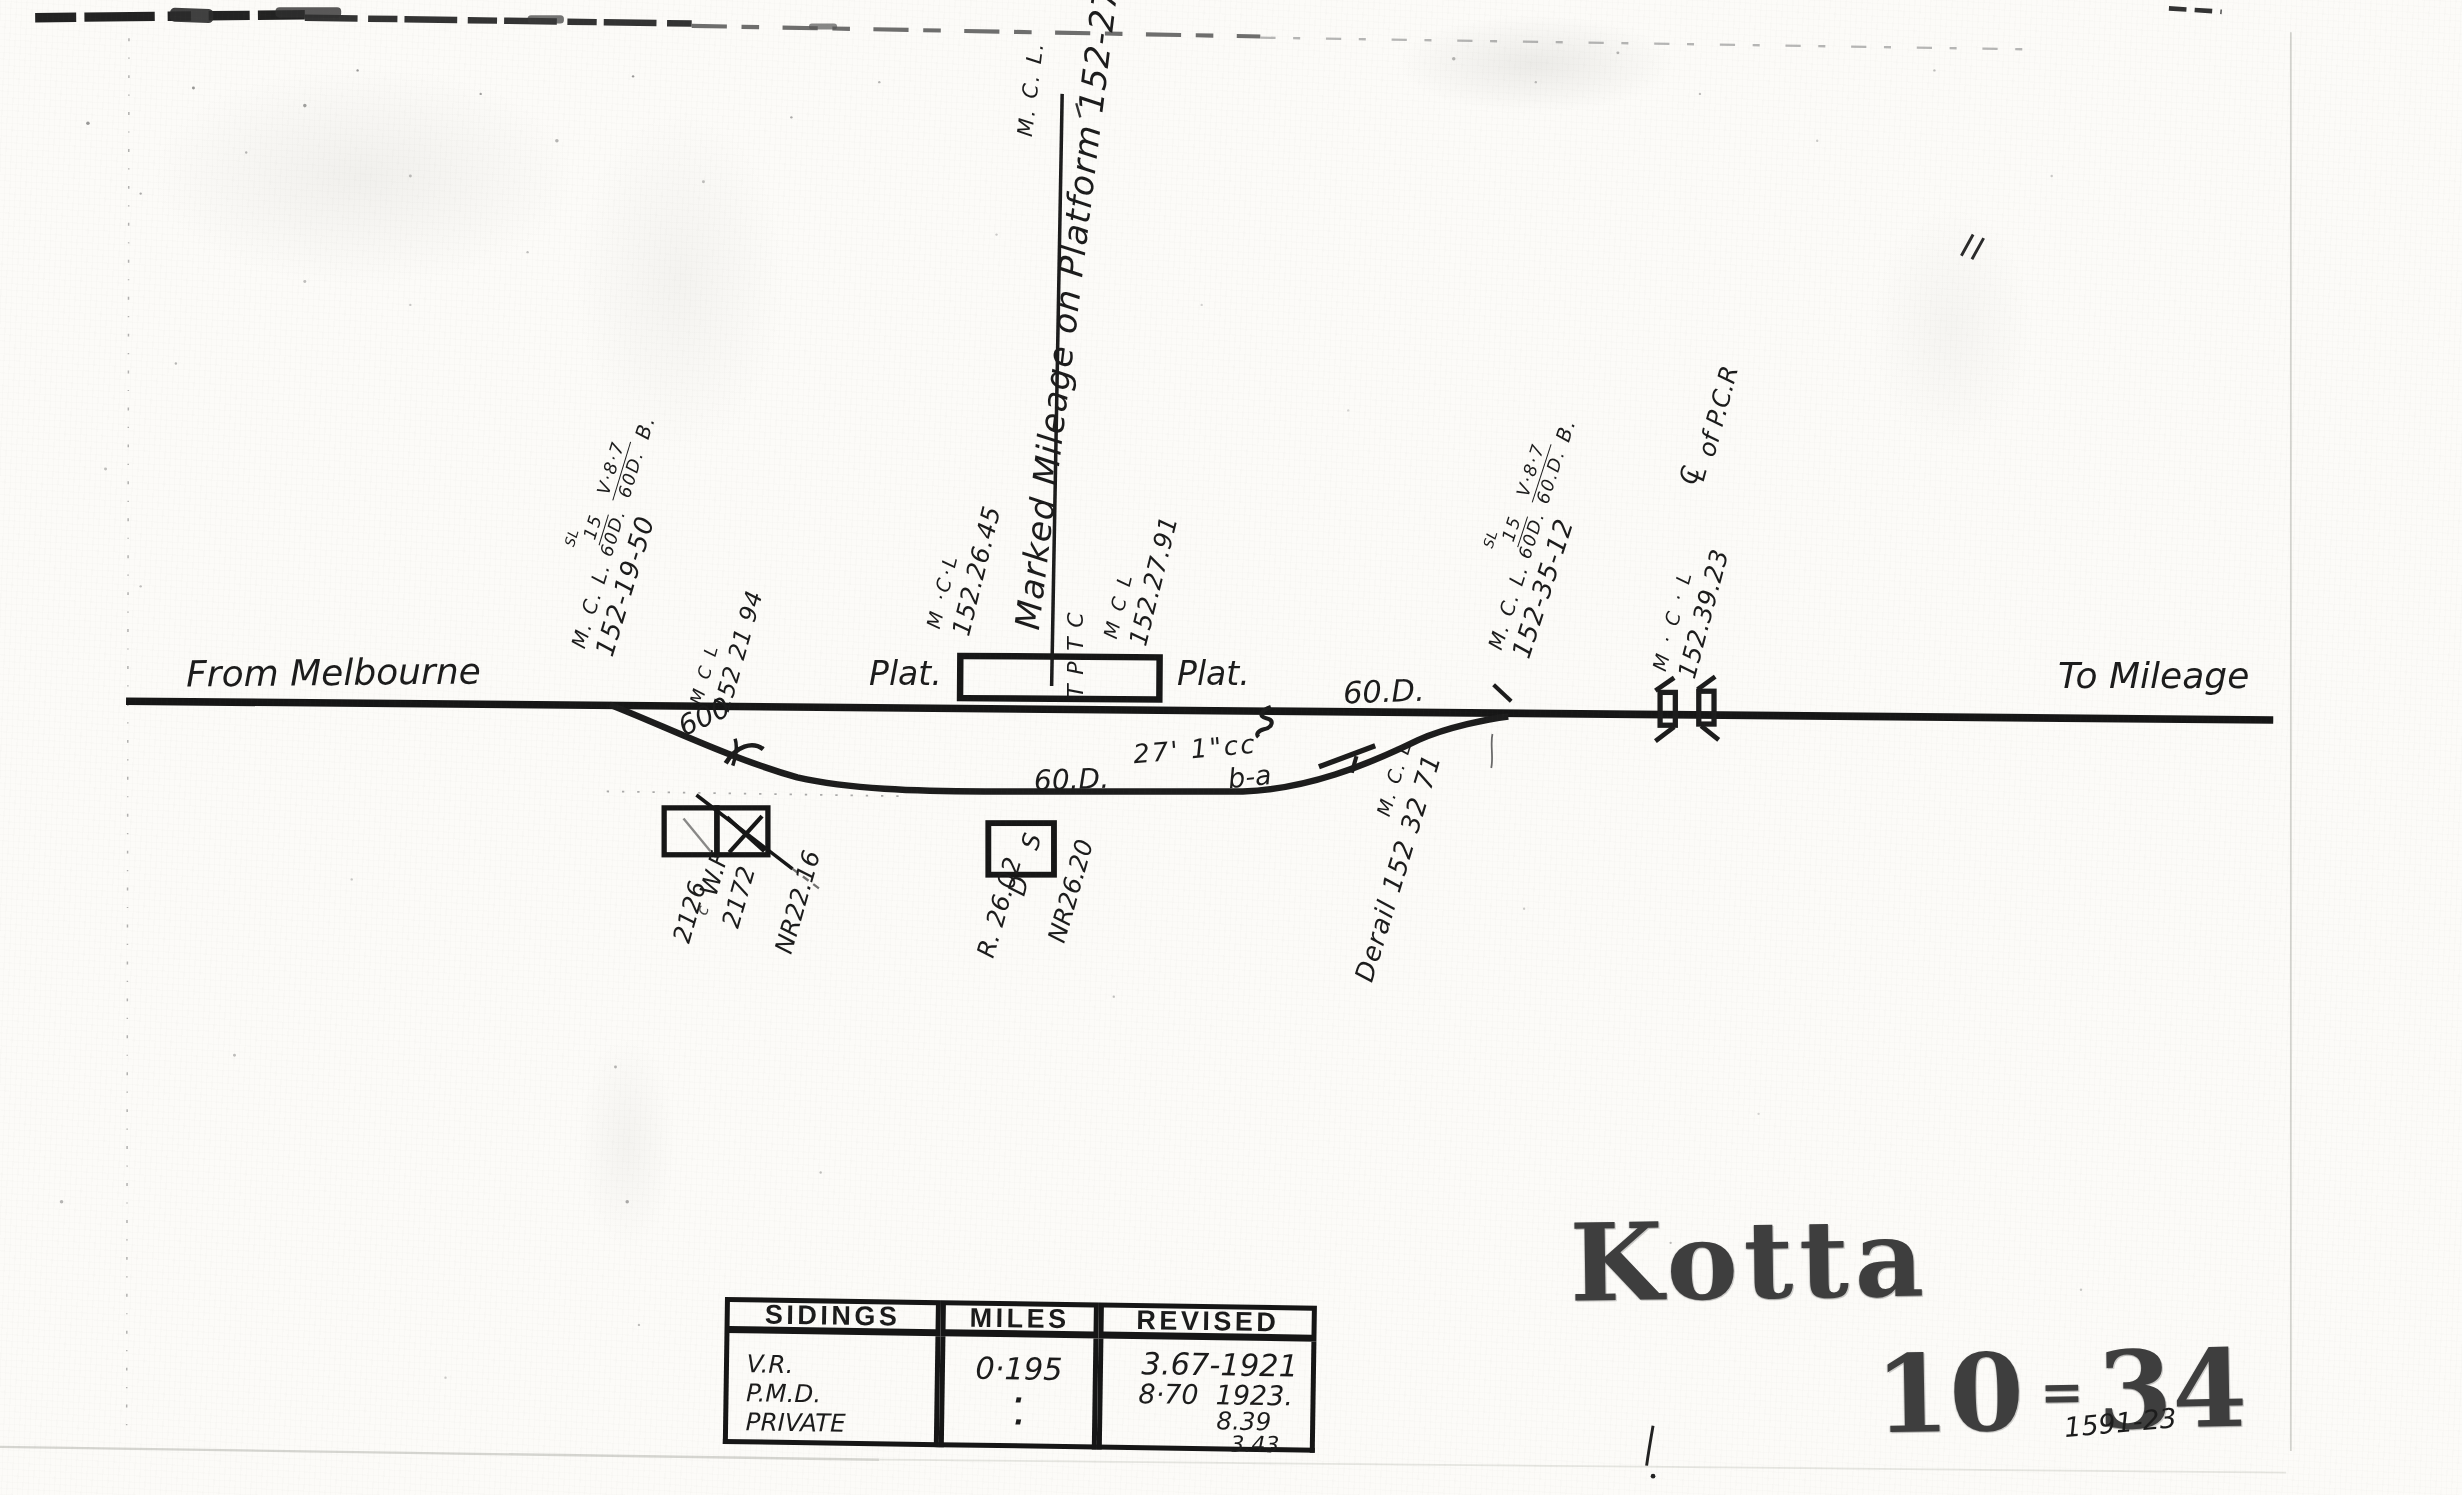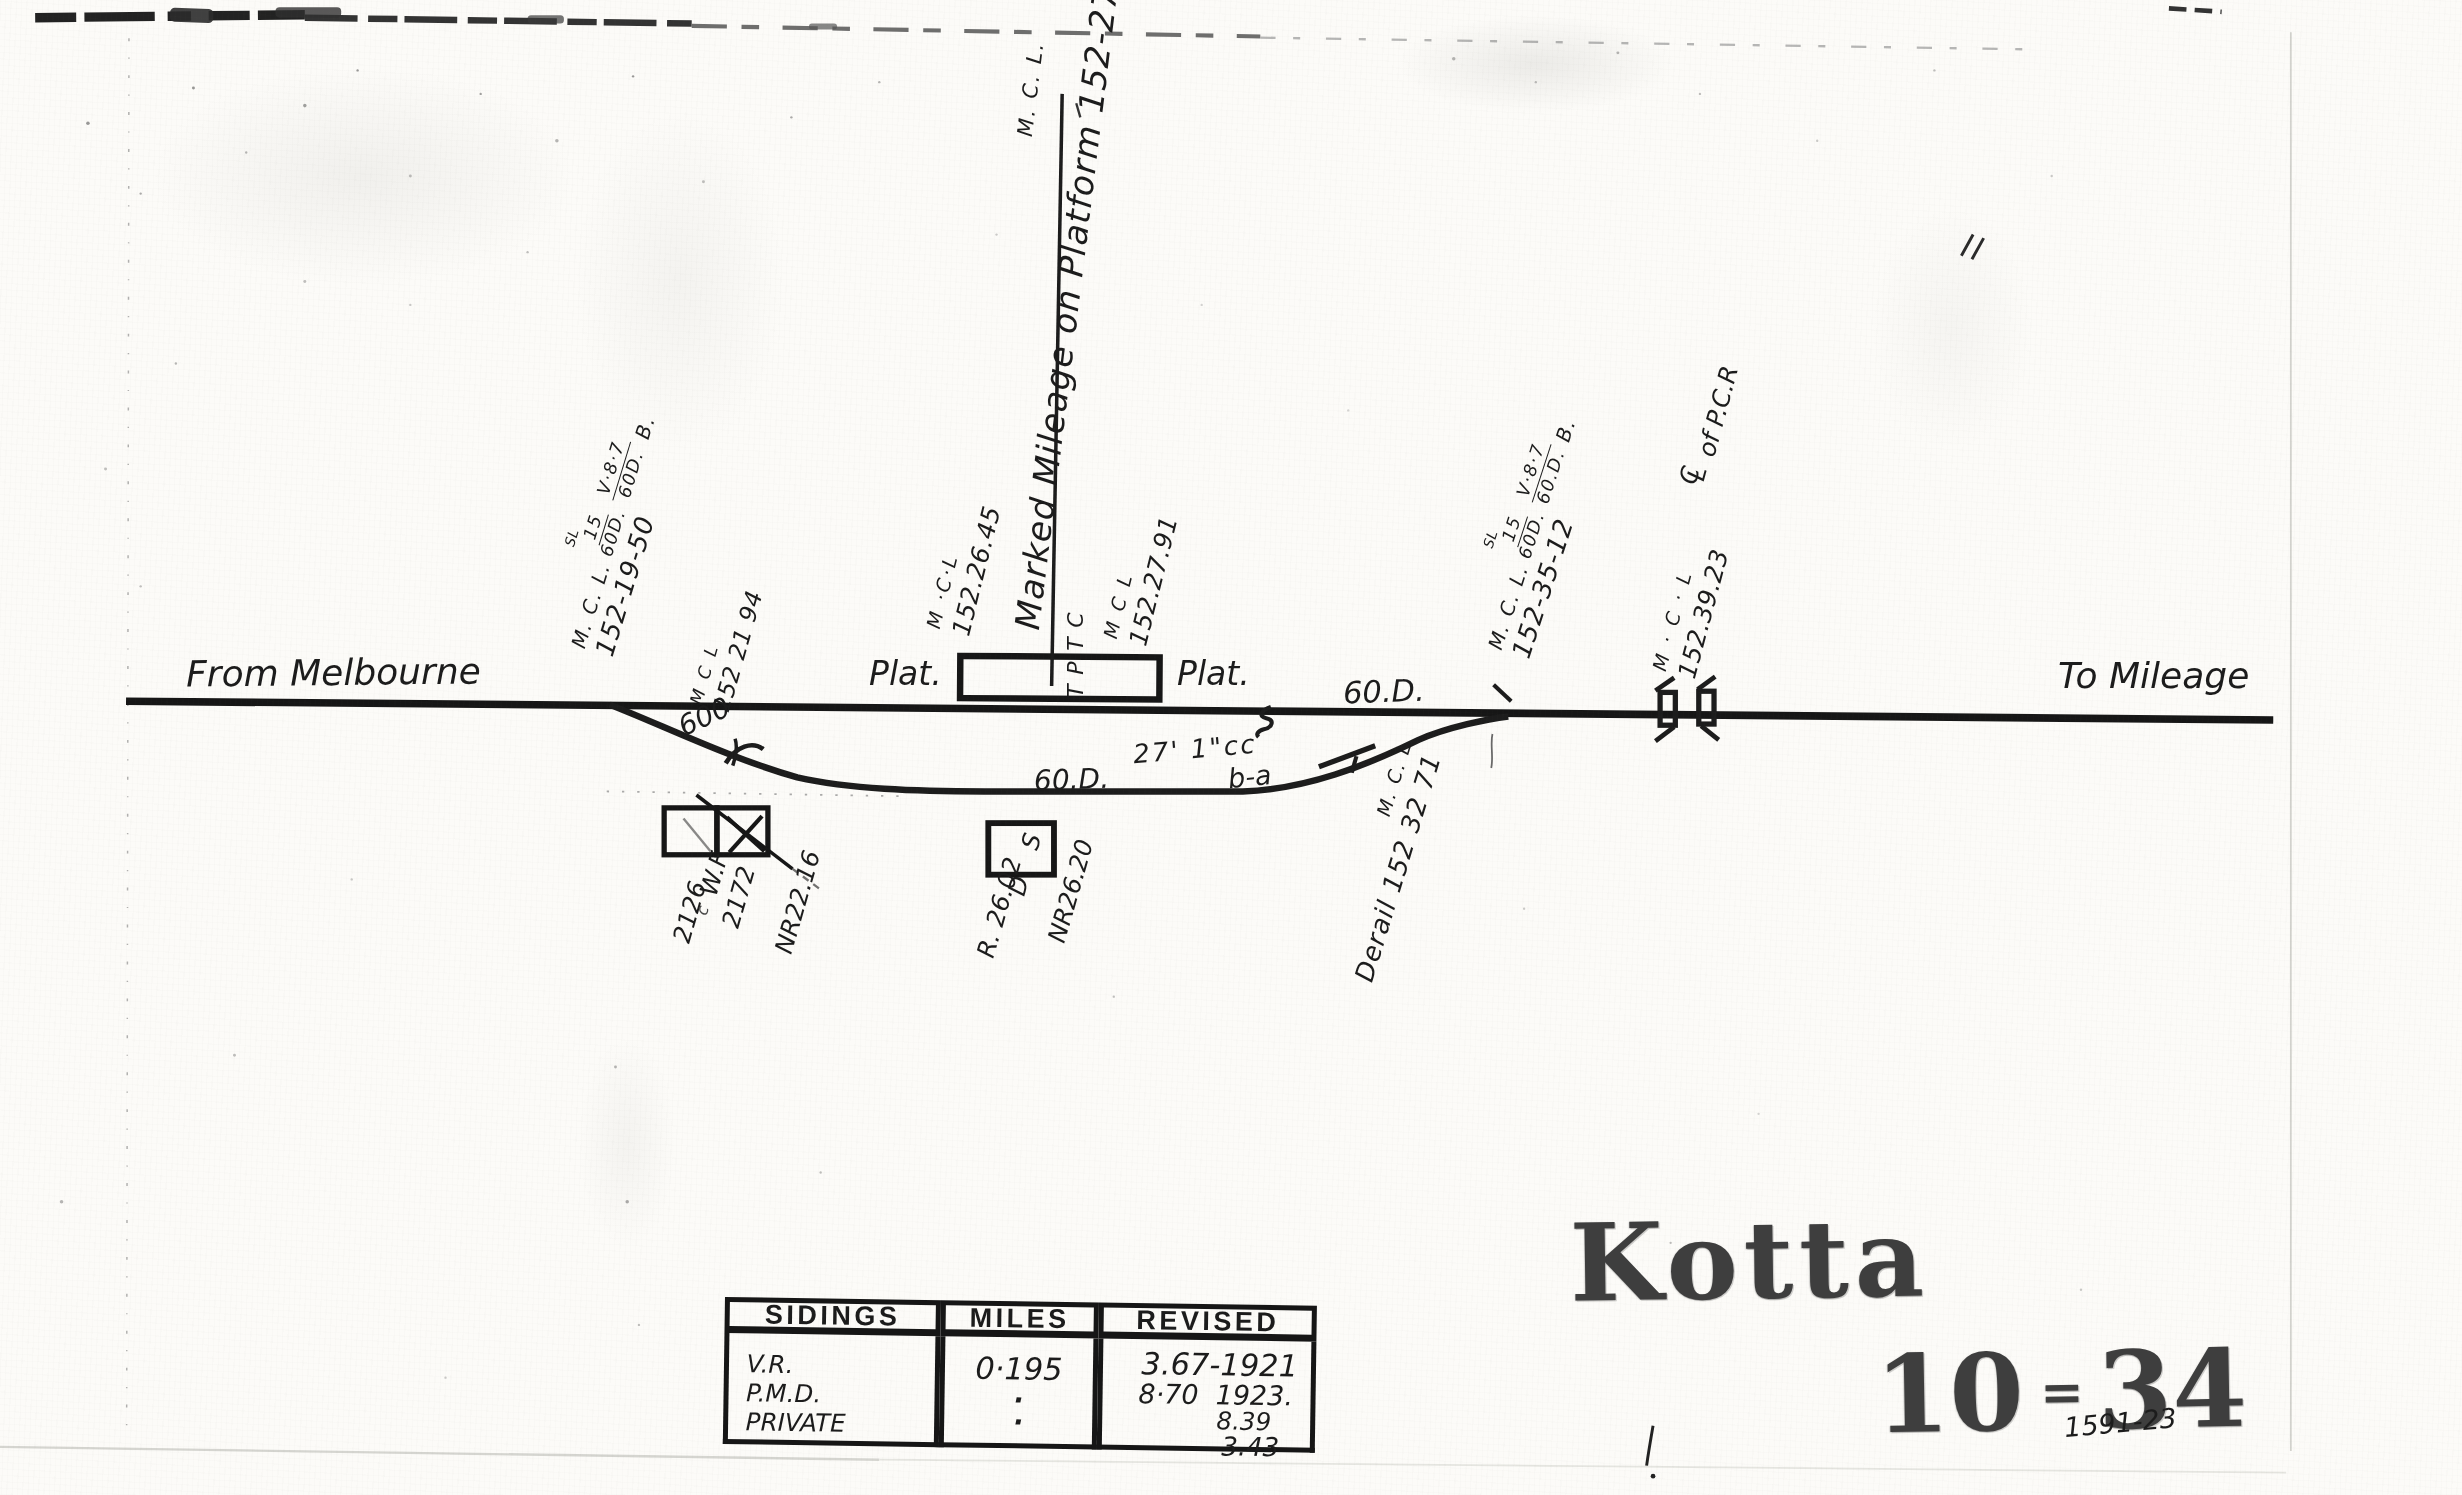--- a/index.html
+++ b/index.html
@@ -45,21 +45,21 @@
   .c1{width:216px;} .c2{width:159px;} .c3{width:218px;}
   .td.c1{display:flex;flex-direction:column;justify-content:space-between;
          padding:16.4px 0 11.7px 17.6px;font-style:italic;font-size:24.6px;}
   .td.c2{display:flex;flex-direction:column;justify-content:space-between;align-items:center;
          padding:14px 0 13px 0;font-style:italic;font-size:30.5px;}
   .td.c2 .dot{font-size:27px;font-weight:bold;line-height:0.6;}
   .td.c3{display:flex;flex-direction:column;align-items:flex-end;padding:9.4px 13px 4.7px 0;
          font-style:italic;line-height:1.02;}
   .rev{white-space:pre;}
   .rev0{font-size:30.5px;} .rev1{font-size:27px;margin-right:4.7px;} 
-  .rev2{font-size:24.6px;margin-right:26px;} .rev3{font-size:26px;margin-right:17.6px;text-align:center;}
+  .rev2{font-size:24.6px;margin-right:26px;} .rev3{font-size:22px;margin-right:17.6px;text-align:center;}
   .stamp{font-family:"DejaVu Serif",serif;font-weight:bold;color:#3e3e3e;font-style:normal;
          text-shadow:1.2px 1.2px 0 rgba(62,62,62,0.22), -0.6px 0.6px 1.2px rgba(62,62,62,0.35);}
   .plate{display:flex;align-items:center;gap:16.4px;}
   .plate .sep{font-size:52px;letter-spacing:-2.3px;}
 </style>
 </head>
 <body>
 
 <div class="page">
 

